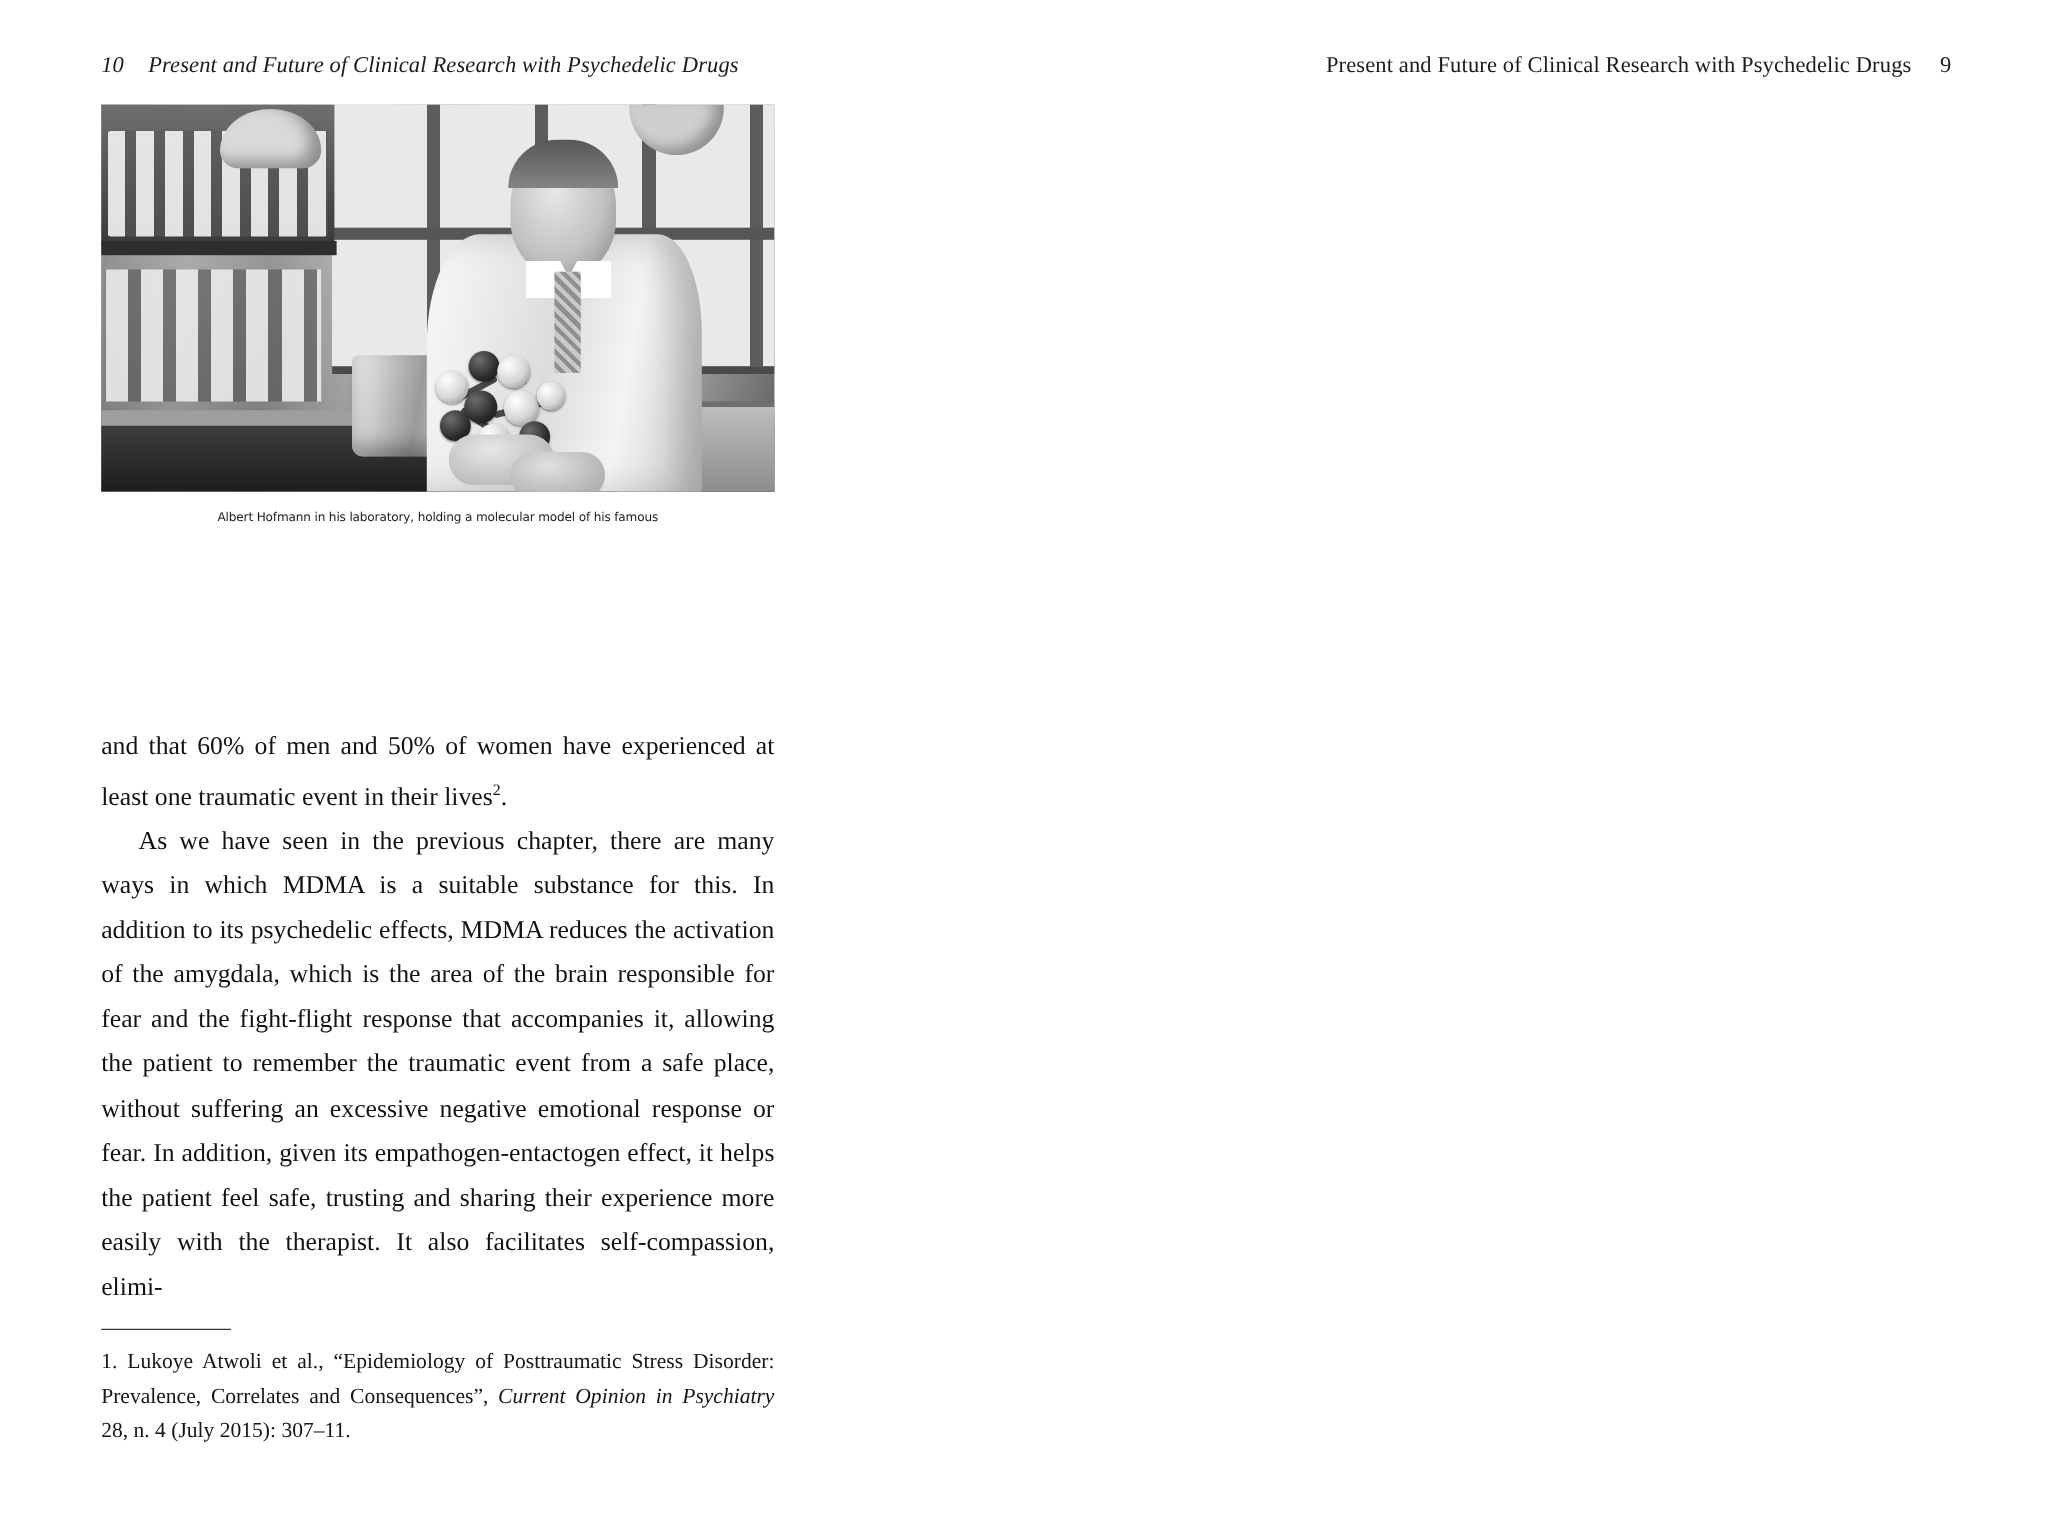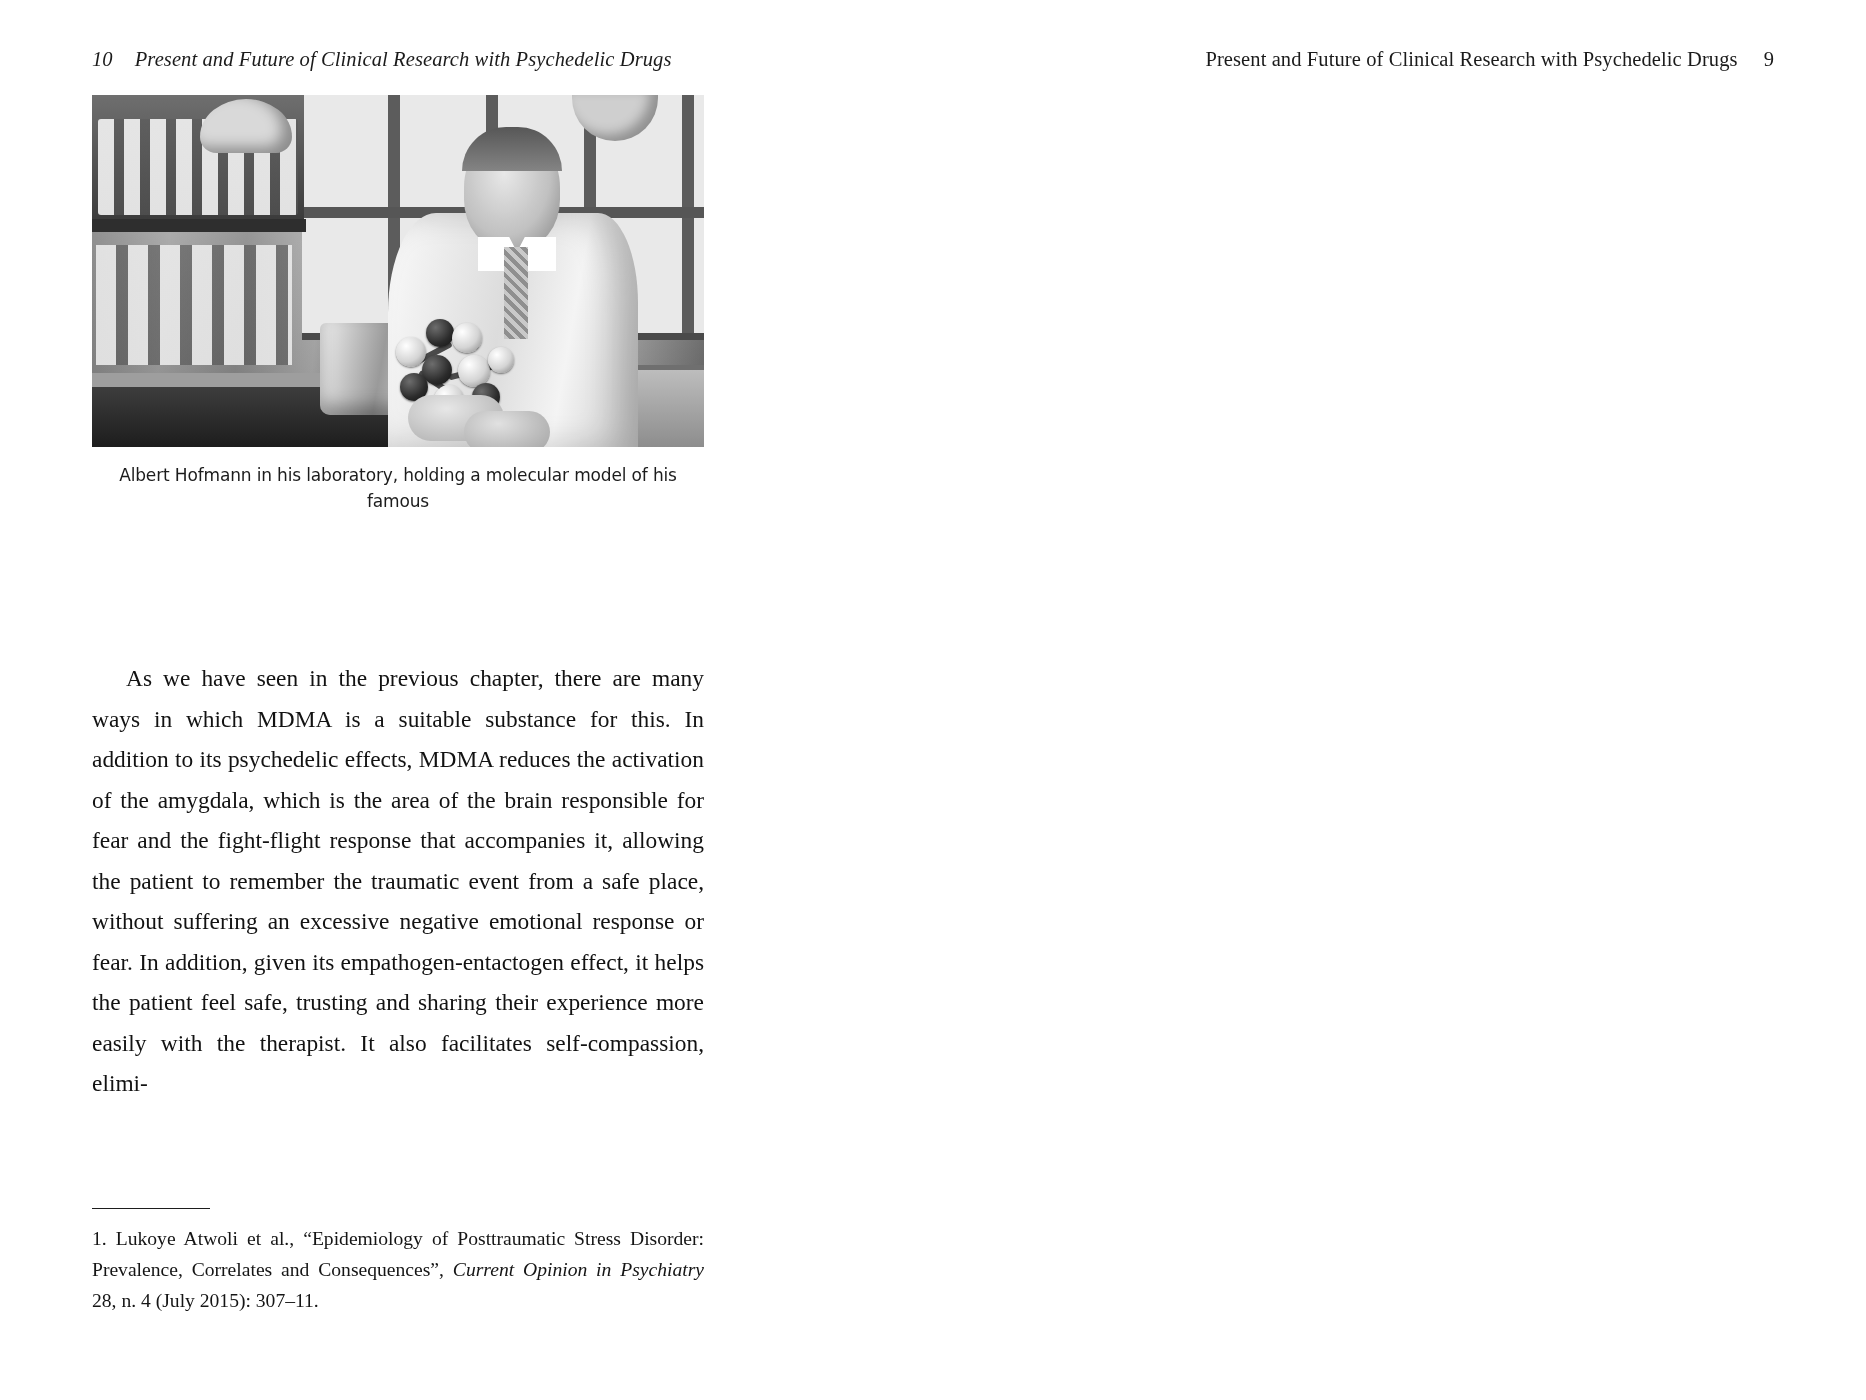--- a/index.html
+++ b/index.html
@@ -177,21 +177,21 @@
   }
   .ph-atom.dark {
     background:radial-gradient(circle at 34% 30%, #6d6d6d, #2b2b2b 60%, #121212);
   }
   .ph-bond {
     position:absolute; background:#4a4a4a; height:6px; border-radius:3px;
   }
 
   .caption {
     font-family: "DejaVu Sans", sans-serif;
-    font-size: 17px;
+    font-size: 11px;
     line-height: 1.52;
     text-align: center;
     color: #1c1c1c;
     margin-top: 16px;
     letter-spacing: -0.15px;
   }
 
   
   .body-left {
     position:absolute;
@@ -276,20 +276,21 @@
         <div class="ph ph-hand"></div>
         <div class="ph ph-hand2"></div>
       </div>
 
       <div class="caption">
         <div>Albert Hofmann in his laboratory, holding a molecular model of his famous</div>
       </div>
     </div>
 
     <div class="body body-left">
+      <p><span>and that 60% of men and 50% of women have experienced at least one traumatic event in their lives</span><sup>2</sup>.</p>
       <p class="indent">As we have seen in the previous chapter, there are many ways in which MDMA is a suitable substance for this. In addition to its psychedelic effects, MDMA reduces the activation of the amygdala, which is the area of the brain responsible for fear and the fight-flight response that accompanies it, allowing the patient to remember the traumatic event from a safe place, without suffering an excessive negative emotional response or fear. In addition, given its empathogen-entactogen effect, it helps the patient feel safe, trusting and sharing their experience more easily with the therapist. It also facilitates self-compassion, elimi-</p>
     </div>
 
     <div class="footnote">
       <div class="footnote-rule"></div>
       <p><span>1. Lukoye Atwoli et al., “Epidemiology of Posttraumatic Stress Disorder: Prevalence, Correlates and Consequences”, </span><span class="ital">Current Opinion in Psychiatry</span><span> 28, n. 4 (July 2015): 307–11.</span></p>
     </div>
   </div>
 
   <div class="page page-right">

